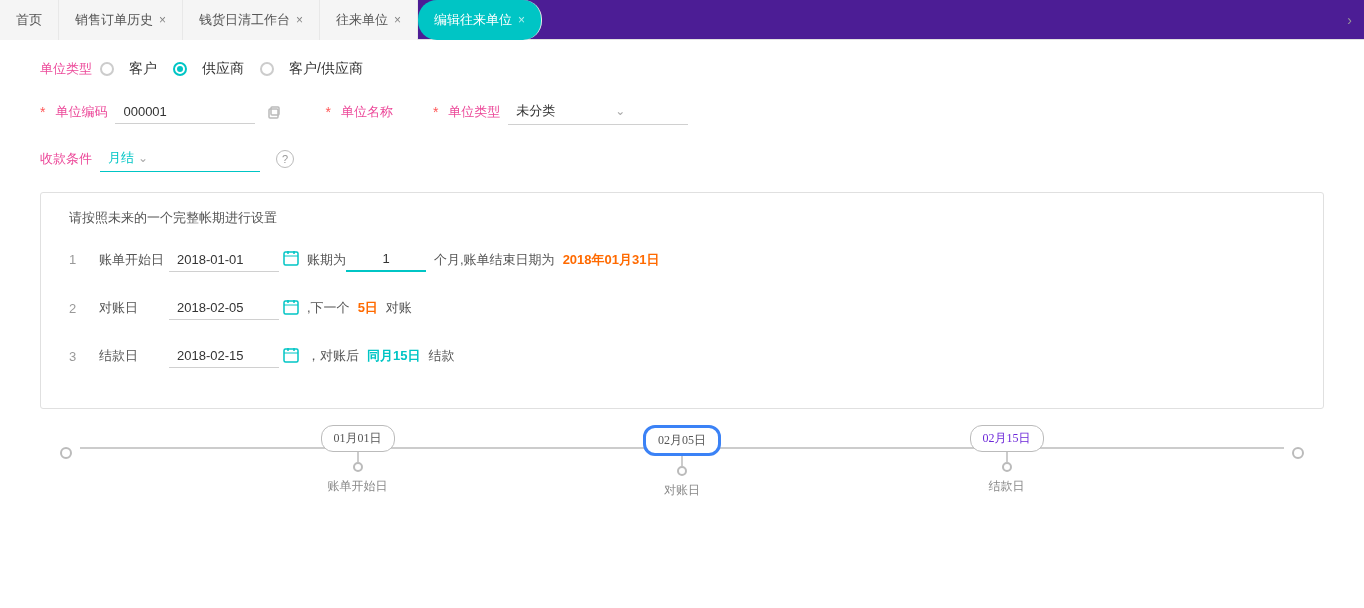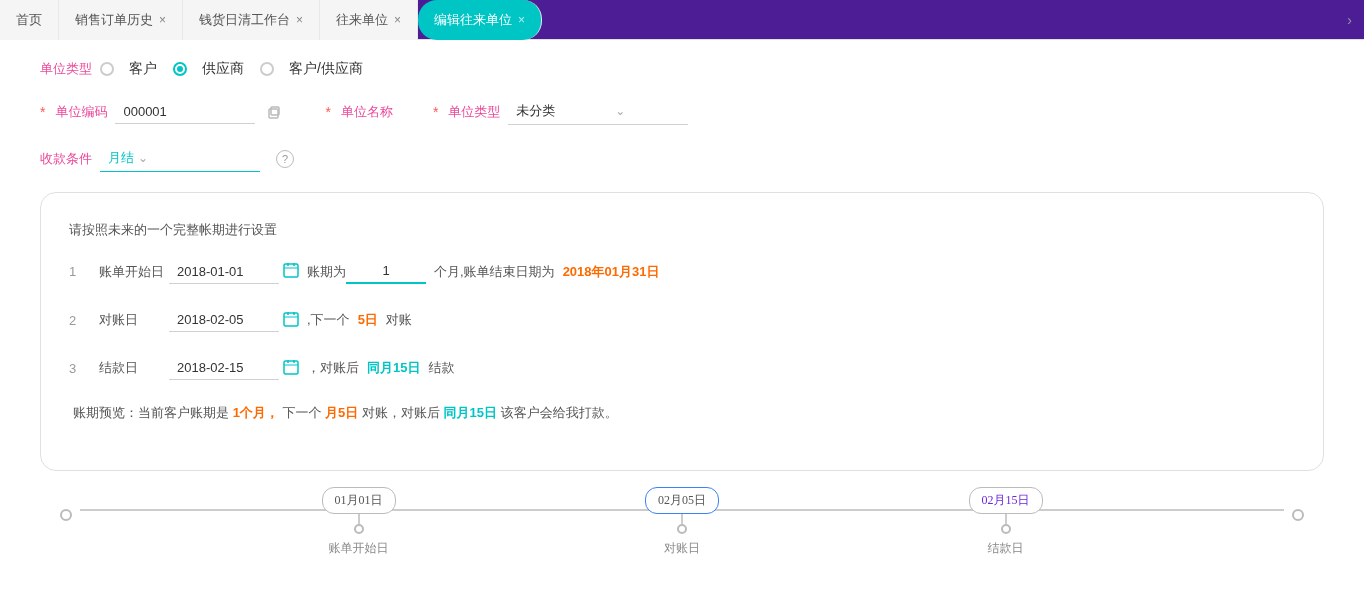--- a/index.html
+++ b/index.html
@@ -185,22 +185,22 @@
       justify-content: center;
       font-size: 11px;
       color: #999;
       cursor: pointer;
       margin-left: 8px;
     }
 
     
     .card-section {
       border: 1px solid #e0e0e0;
-      border-radius: 16px;
-      padding: 28px 28px;
+      border-radius: 3px;
+      padding: 16px 28px;
       margin-top: 4px;
     }
     .card-title {
       font-size: 13px;
       color: #555;
       margin-bottom: 20px;
     }
 
     
     .setting-row {
@@ -407,50 +407,41 @@
             <line x1="5" y1="1" x2="5" y2="4" stroke="#00c5c5" stroke-width="1.5"></line>
             <line x1="11" y1="1" x2="11" y2="4" stroke="#00c5c5" stroke-width="1.5"></line>
             <line x1="1" y1="6" x2="15" y2="6" stroke="#00c5c5" stroke-width="1"></line>
           </svg>
       </span>
       <span class="row-desc">，对账后</span>
       <span class="row-desc highlight-teal">同月15日</span>
       <span class="row-desc">结款</span>
     </div>
 
-    <div class="preview-text">
-      <span>账期预览：当前客户账期是</span>
-      <span class="highlight-orange">1个月，</span>
-      <span>下一个</span>
-      <span class="highlight-orange">月5日</span>
-      <span>对账，对账后</span>
-      <span class="highlight-teal">同月15日</span>
-      <span>该客户会给我打款。</span>
-    </div>
   </div>
 
   <div style="position: relative; padding: 16px 20px 0 20px; font-family: Liberation Serif, serif;">
 
     <div style="position: absolute; top: 38px; left: 40px; right: 40px; height: 2px; background: #ccc;"></div>
     <div style="display: flex; align-items: flex-start; justify-content: space-between; position: relative; z-index: 1;">
 
       <div style="display: flex; flex-direction: column; align-items: center; margin-top: 22px;">
         <div style="width: 12px; height: 12px; border-radius: 50%; border: 2px solid #bbb; background: #fff;"></div>
       </div>
 
       <div style="display: flex; flex-direction: column; align-items: center;">
         <div style="border: 1px solid #bbb; border-radius: 12px; padding: 4px 12px; font-size: 12px; color: #555; background: #fff; white-space: nowrap;">01月01日</div>
         <div style="width: 2px; height: 10px; background: #ccc;"></div>
         <div style="width: 10px; height: 10px; border-radius: 50%; border: 2px solid #bbb; background: #fff;"></div>
         <div style="font-size: 12px; color: #888; margin-top: 6px; white-space: nowrap;">账单开始日</div>
       </div>
 
 
       <div style="display: flex; flex-direction: column; align-items: center;">
-        <div style="border: 1px solid #3b82f6; border-radius: 12px; padding: 4px 12px; font-size: 12px; color: #555; background: #fff; white-space: nowrap;">02月05日</div>
+        <div style="border: 3px solid #3b82f6; border-radius: 12px; padding: 4px 12px; font-size: 12px; color: #555; background: #fff; white-space: nowrap;">02月05日</div>
         <div style="width: 2px; height: 10px; background: #ccc;"></div>
         <div style="width: 10px; height: 10px; border-radius: 50%; border: 2px solid #bbb; background: #fff;"></div>
         <div style="font-size: 12px; color: #888; margin-top: 6px; white-space: nowrap;">对账日</div>
       </div>
 
       <div style="display: flex; flex-direction: column; align-items: center;">
         <div style="border: 1px solid #bbb; border-radius: 12px; padding: 4px 12px; font-size: 12px; color: #6d28d9; background: #fff; white-space: nowrap;">02月15日</div>
         <div style="width: 2px; height: 10px; background: #ccc;"></div>
         <div style="width: 10px; height: 10px; border-radius: 50%; border: 2px solid #bbb; background: #fff;"></div>
         <div style="font-size: 12px; color: #888; margin-top: 6px; white-space: nowrap;">结款日</div>

